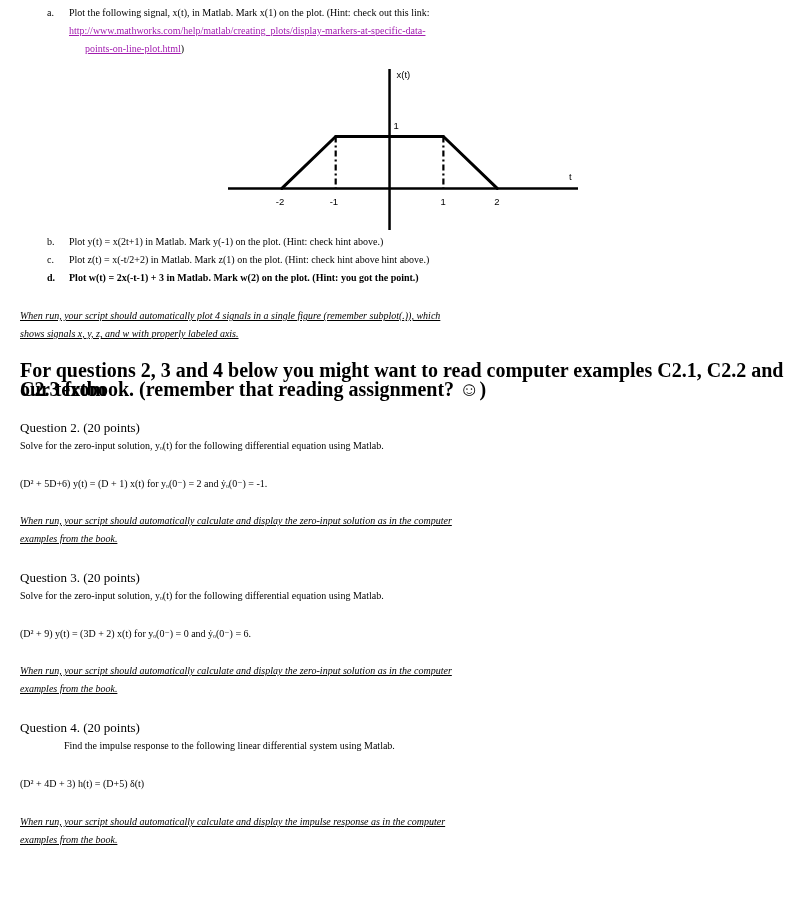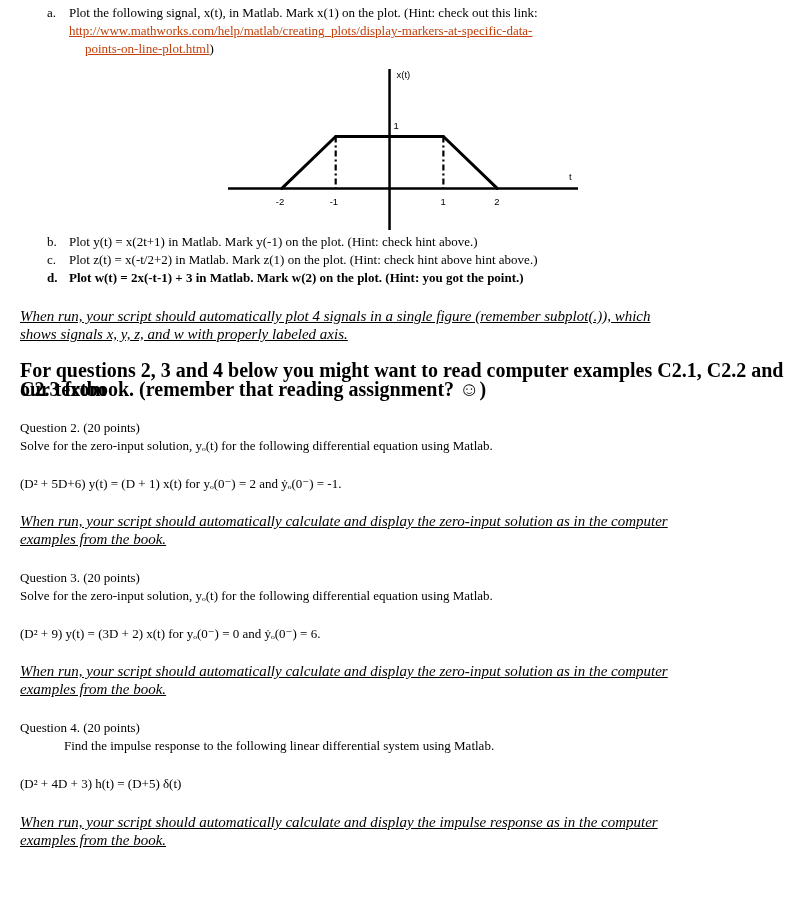--- a/index.html
+++ b/index.html
@@ -1,21 +1,21 @@
 <!DOCTYPE html>
 <html><head>
 <meta charset="utf-8">
 <style>
   html, body { margin: 0; padding: 0; background: #ffffff; }
   body { width: 789px; height: 923px; position: relative; overflow: hidden;
          font-family: "Liberation Serif", "DejaVu Serif", serif; color: #000; }
   .abs { position: absolute; }
-  .line { font-size: 13px; line-height: 18px; white-space: nowrap; }
-  .link { color: #c2410c; text-decoration: underline; font-family: Liberation Serif, serif; }
-  .u-it { font-style: italic; text-decoration: underline; font-size: 15px; line-height: 18px; }
+  .line { font-size: 10px; line-height: 18px; white-space: nowrap; }
+  .link { color: #a21caf; text-decoration: underline; font-family: Liberation Serif, serif; }
+  .u-it { font-style: italic; text-decoration: underline; font-size: 10px; line-height: 18px; }
   .b-it { font-weight: bold; font-size: 20px; line-height: 19px; }
   .qhead { font-weight: normal; font-size: 13px; line-height: 18px; }
   .marker { display: inline-block; width: 22px; }
   .plot { position: absolute; left: 0; top: 0; }
   .plot text { font-family: "Liberation Sans", "DejaVu Sans", sans-serif; font-size: 9.5px; fill: #000; }
 </style>
 </head>
 <body>
 
 <div class="abs line" style="left:47px; top:4px;">

